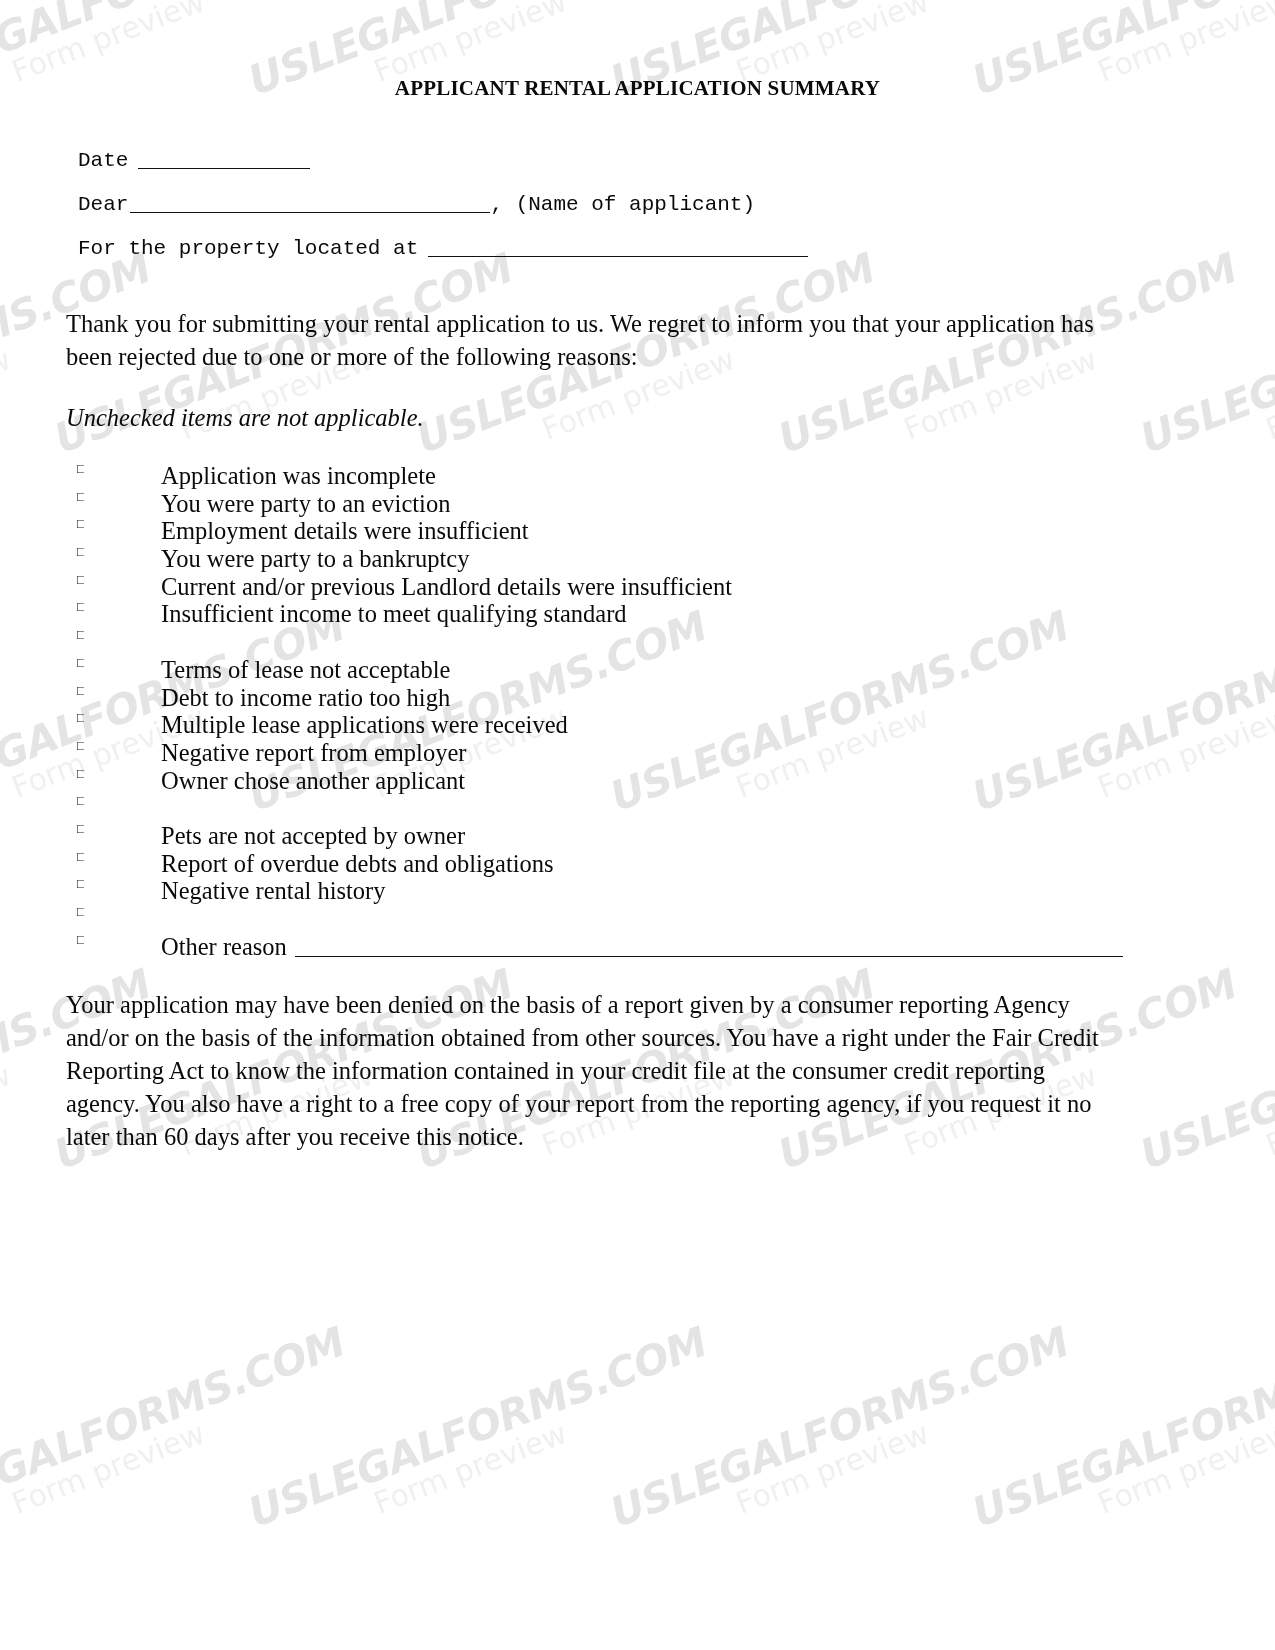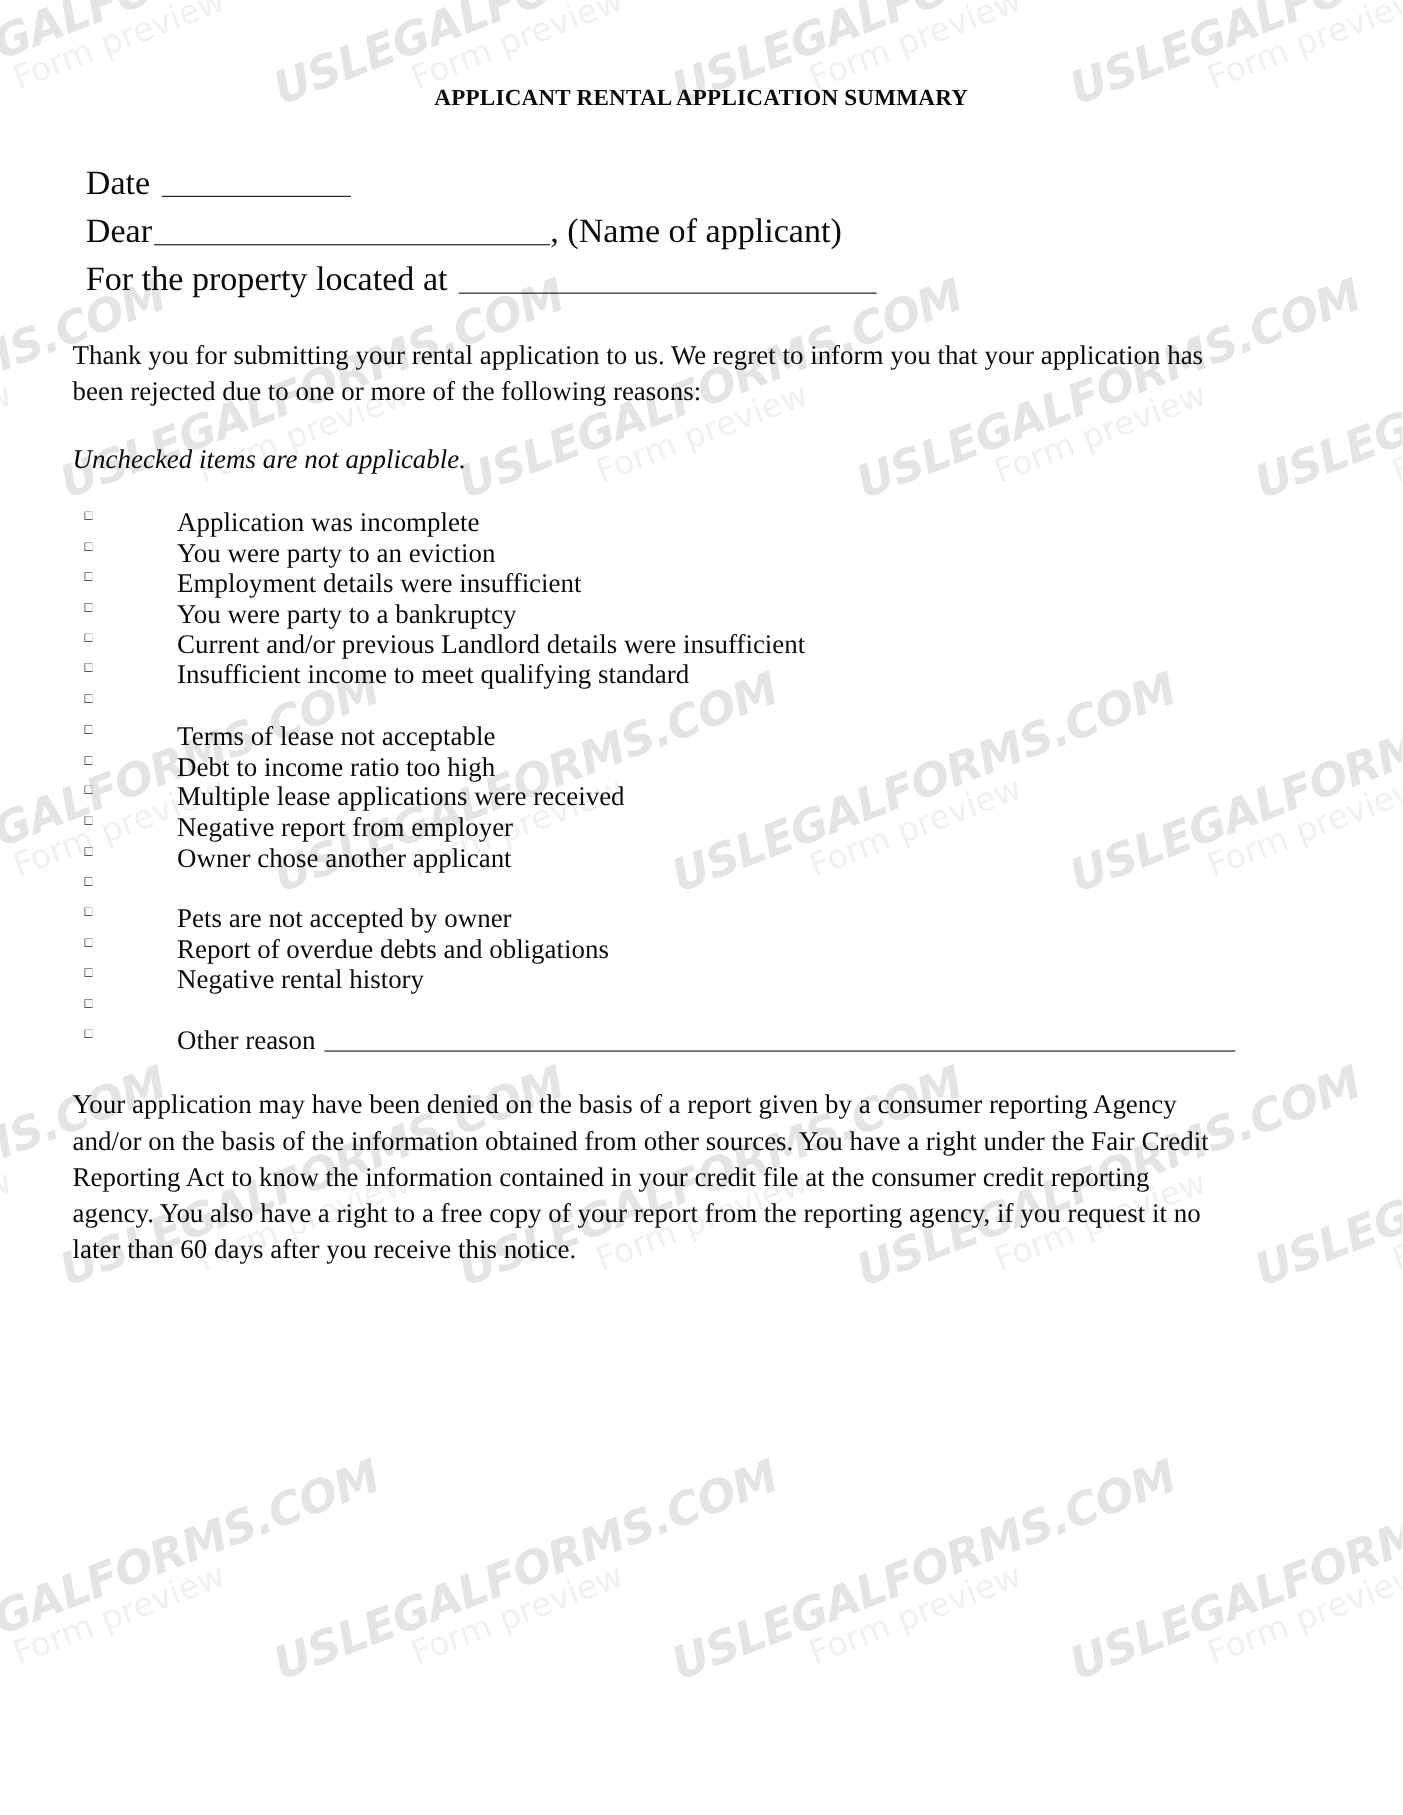--- a/index.html
+++ b/index.html
@@ -65,22 +65,23 @@
     top: 76px;
     width: 1275px;
     text-align: center;
     font-size: 21px;
     font-weight: bold;
     letter-spacing: 0.2px;
   }
 
   .field-line {
     position: absolute;
-    font-size: 31px;
+    font-size: 21px;
     white-space: nowrap;
+    font-family: Liberation Mono, monospace;
   }
   .field-date     { left: 78px; top: 148px; }
   .field-dear     { left: 78px; top: 192px; }
   .field-property { left: 78px; top: 236px; }
 
   .blank {
     display: inline-block;
     border-bottom: 1.6px solid #111;
     height: 20px;
     vertical-align: -3px;

